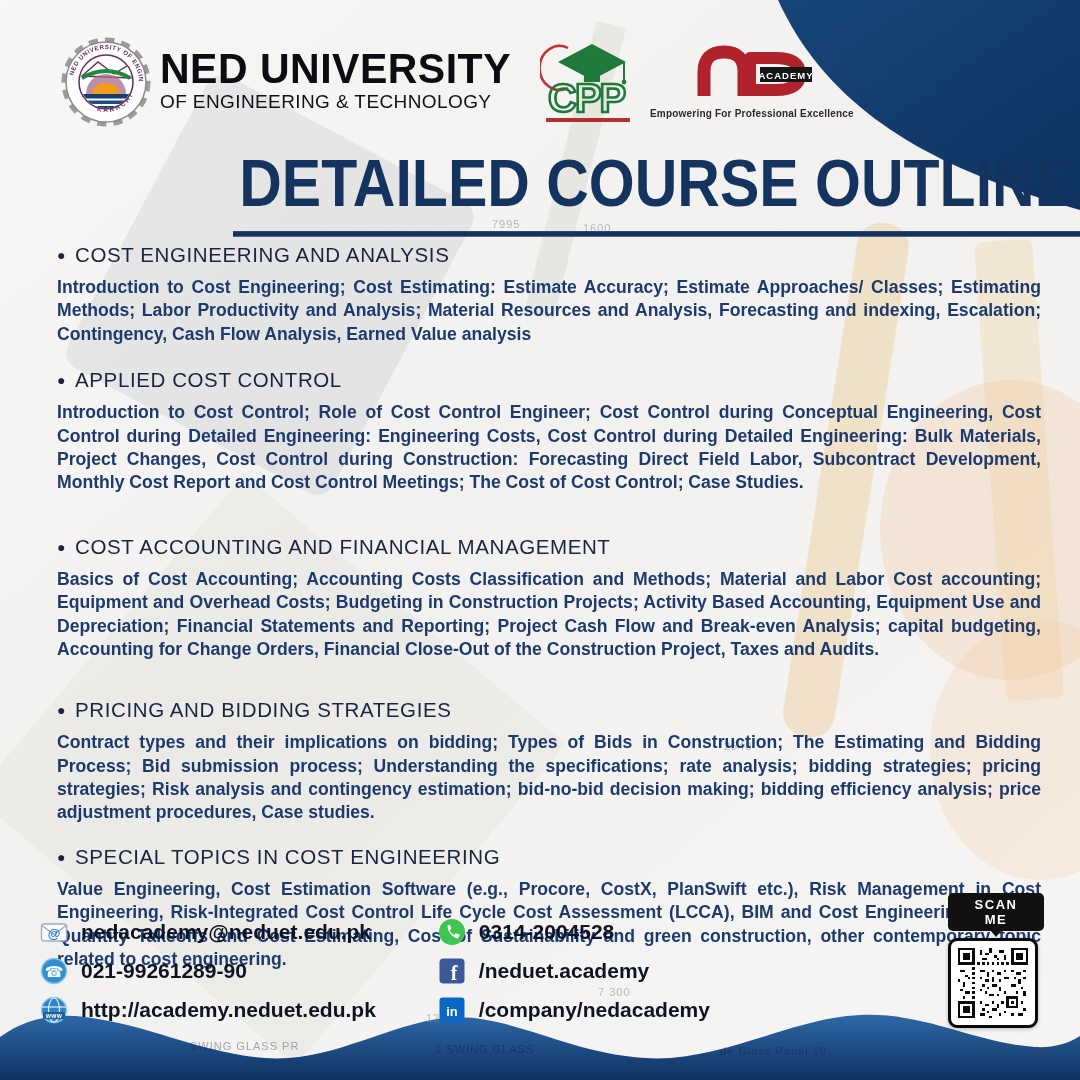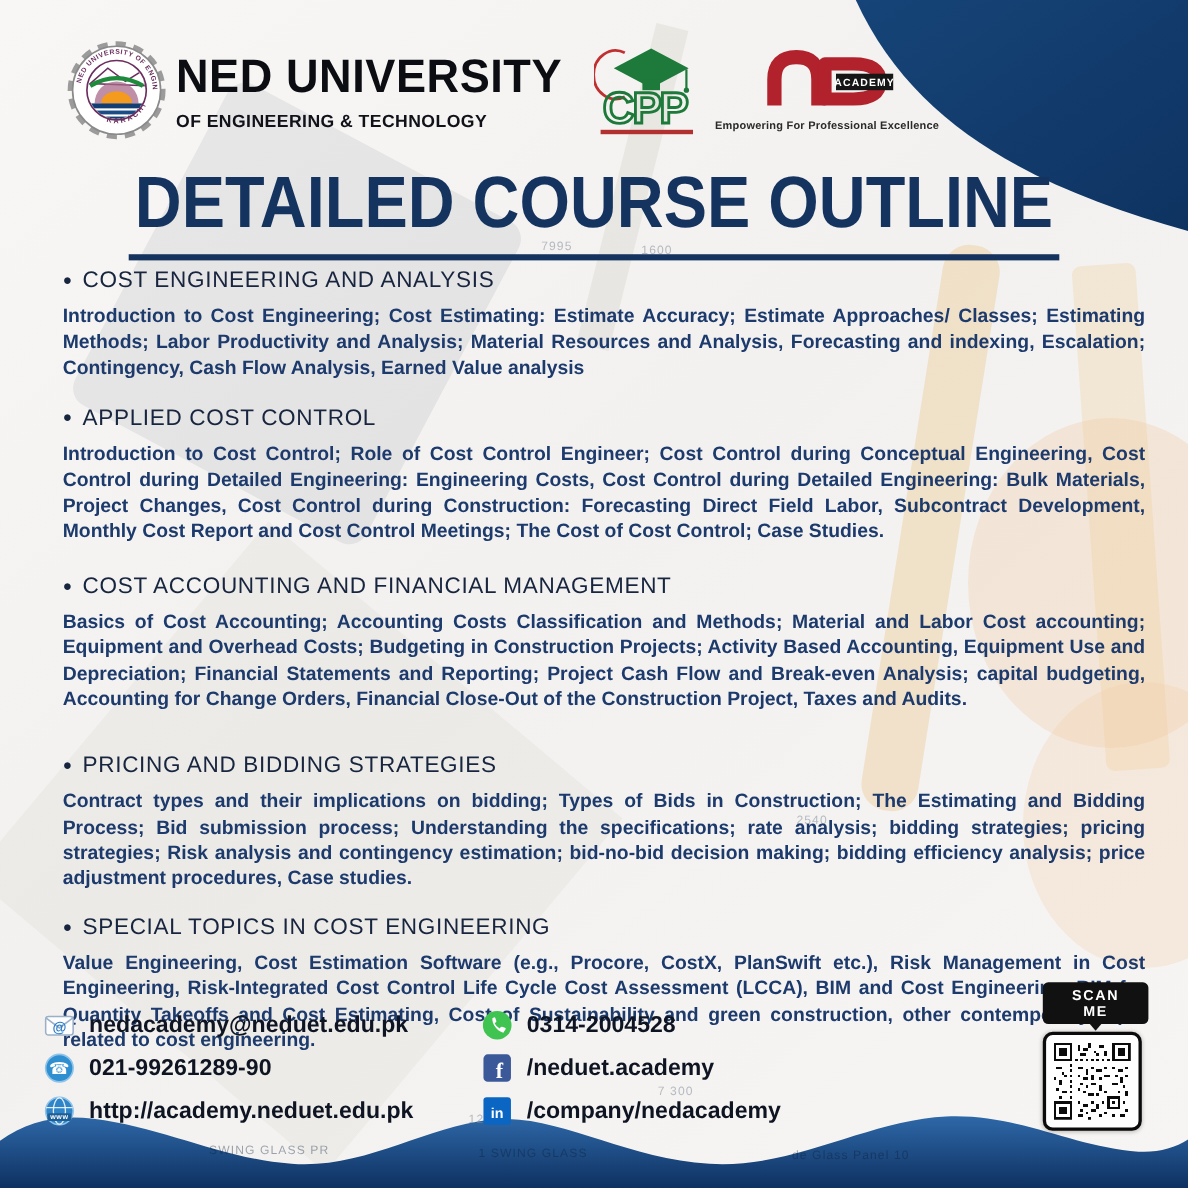--- a/index.html
+++ b/index.html
@@ -19,44 +19,44 @@
   .d-ruler{left:560px;top:20px;width:30px;height:300px;background:rgba(200,195,185,0.25);transform:rotate(14deg);}
   .wm{position:absolute;z-index:2;font-size:11px;font-weight:normal;color:rgba(130,138,152,0.55);letter-spacing:1px;}
   .wm-b{color:rgba(10,28,54,0.38);margin-left:20px;}
   
   .blob-tr{position:absolute;right:0;top:0;z-index:1;}
   .wave-b{position:absolute;left:0;bottom:0;z-index:1;}
   
   .seal{position:absolute;left:60px;top:36px;z-index:3;}
   .uni-text{position:absolute;left:160px;top:48px;z-index:3;line-height:1;}
   .uni-name{font-size:41px;font-weight:800;color:#0c0d12;letter-spacing:0.5px;transform:scaleY(1.04);transform-origin:left top;}
-  .uni-sub{font-size:16px;font-weight:700;color:#101119;margin-top:14px;letter-spacing:0.4px;}
+  .uni-sub{font-size:19px;font-weight:400;color:#101119;margin-top:3px;letter-spacing:0.4px;}
   .cpp{position:absolute;left:540px;top:42px;z-index:3;}
   .acad{position:absolute;left:650px;top:40px;z-index:3;text-align:center;}
   .acad-tag{font-size:10px;font-weight:700;color:#2a2a2a;margin-top:2px;letter-spacing:0.2px;}
   
-  .title-wrap{position:absolute;left:0;top:146px;width:1080px;text-align:center;z-index:3;}
+  .title-wrap{position:absolute;left:0;top:146px;width:1080px;text-align:right;z-index:3;}
   .title{
     display:inline-block;font-size:59px;font-weight:800;color:#14335f;
     letter-spacing:0px;transform:scaleY(1.12);transform-origin:center top;
     border-bottom:5px solid #14335f;padding:0 6px 8px 6px;
   }
   
   .sections{position:absolute;left:57px;top:243px;width:984px;z-index:3;}
   .sec-h{
     font-size:20.5px;font-weight:400;color:#18253f;letter-spacing:0.6px;
     margin:0 0 9px 0;
   }
   .sec-h::before{content:"●";font-size:14px;margin-right:9px;vertical-align:2px;}
   .sec-b{
     font-size:17.6px;font-weight:700;color:#1d3a6c;line-height:1.33;
     text-align:justify;margin:0;
   }
   .sec{margin-bottom:22px;}
-  .sec:nth-child(2){margin-bottom:26px;}
+  .sec:nth-child(2){margin-bottom:40px;}
   .sec:nth-child(3){margin-bottom:37px;}
   .sec:nth-child(4){margin-bottom:20px;}
   .sec:nth-child(5){margin-bottom:16px;}
   
   .contacts{position:absolute;left:40px;top:918px;z-index:4;display:flex;gap:62px;}
   .c-col{display:flex;flex-direction:column;gap:11px;}
   .c-row{display:flex;align-items:center;gap:13px;}
   .c-ic{width:28px;height:28px;flex:0 0 28px;}
   .c-label{font-size:21px;font-weight:800;color:#0e1422;}
   

